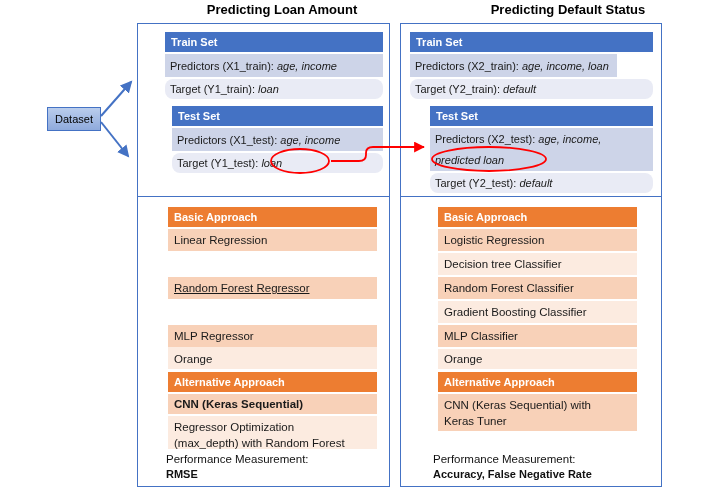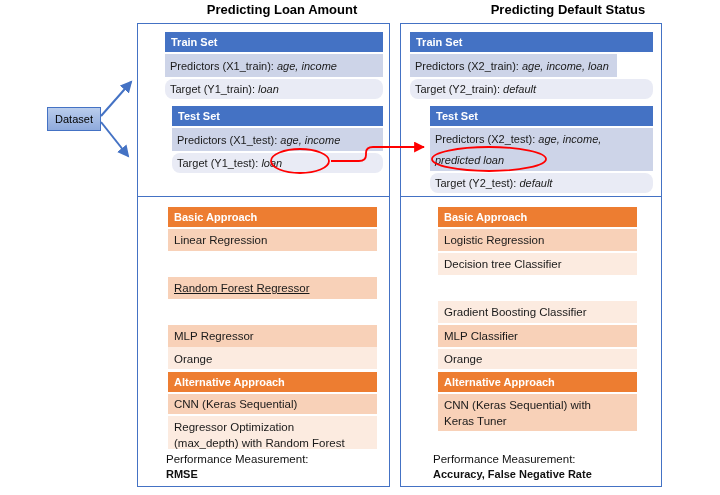--- a/index.html
+++ b/index.html
@@ -98,33 +98,34 @@
   </div>
 
   <div class="hdr-orange" style="left:168px; top:207px; width:209px;">Basic Approach</div>
   <div class="orow bg-od" style="left:168px; top:229px; width:209px; height:22px;">Linear Regression</div>
   <div class="orow bg-od" style="left:168px; top:277px; width:209px; height:22px;text-decoration:underline;">Random Forest Regressor</div>
   <div class="orow bg-ol" style="left:168px; top:301px; width:209px; height:22px;margin-top:29px;">Gradient Boosting Regressor</div>
   <div class="orow bg-od" style="left:168px; top:325px; width:209px; height:22px;">MLP Regressor</div>
   <div class="orow bg-ol" style="left:168px; top:349px; width:209px; height:20px;">Orange</div>
 
   <div class="hdr-orange" style="left:168px; top:372px; width:209px;">Alternative Approach</div>
-  <div class="orow bg-od" style="left:168px; top:394px; width:209px; height:20px;">CNN (Keras Sequential)</div>
+  <div class="orow bg-od" style="left:168px; top:394px; width:209px; height:20px;font-weight:bold;">CNN (Keras Sequential)</div>
   <div class="orow wrap bg-ol" style="left:168px; top:416px; width:209px; height:33px;">
     <div>Regressor Optimization</div>
     <div>(max_depth) with Random Forest</div>
   </div>
   <div class="perf" style="left:166px; top:452px;">
     <div>Performance Measurement:</div>
     <b>RMSE</b>
   </div>
 
   <div class="hdr-orange" style="left:438px; top:207px; width:199px;">Basic Approach</div>
   <div class="orow bg-ol" style="left:438px; top:253px; width:199px; height:22px;">Decision tree Classifier</div>
   <div class="orow bg-od" style="left:438px; top:229px; width:199px; height:22px;">Logistic Regression</div>
+  <div class="orow bg-od" style="left:438px; top:277px; width:199px; height:22px;">Random Forest Classifier</div>
   <div class="orow bg-ol" style="left:438px; top:301px; width:199px; height:22px;">Gradient Boosting Classifier</div>
   <div class="orow bg-od" style="left:438px; top:325px; width:199px; height:22px;">MLP Classifier</div>
   <div class="orow bg-ol" style="left:438px; top:349px; width:199px; height:20px;">Orange</div>
 
   <div class="hdr-orange" style="left:438px; top:372px; width:199px;">Alternative Approach</div>
   <div class="orow wrap bg-od" style="left:438px; top:394px; width:199px; height:37px;">
     <div>CNN (Keras Sequential) with</div>
     <div>Keras Tuner</div>
   </div>
   <div class="perf" style="left:433px; top:452px;">

